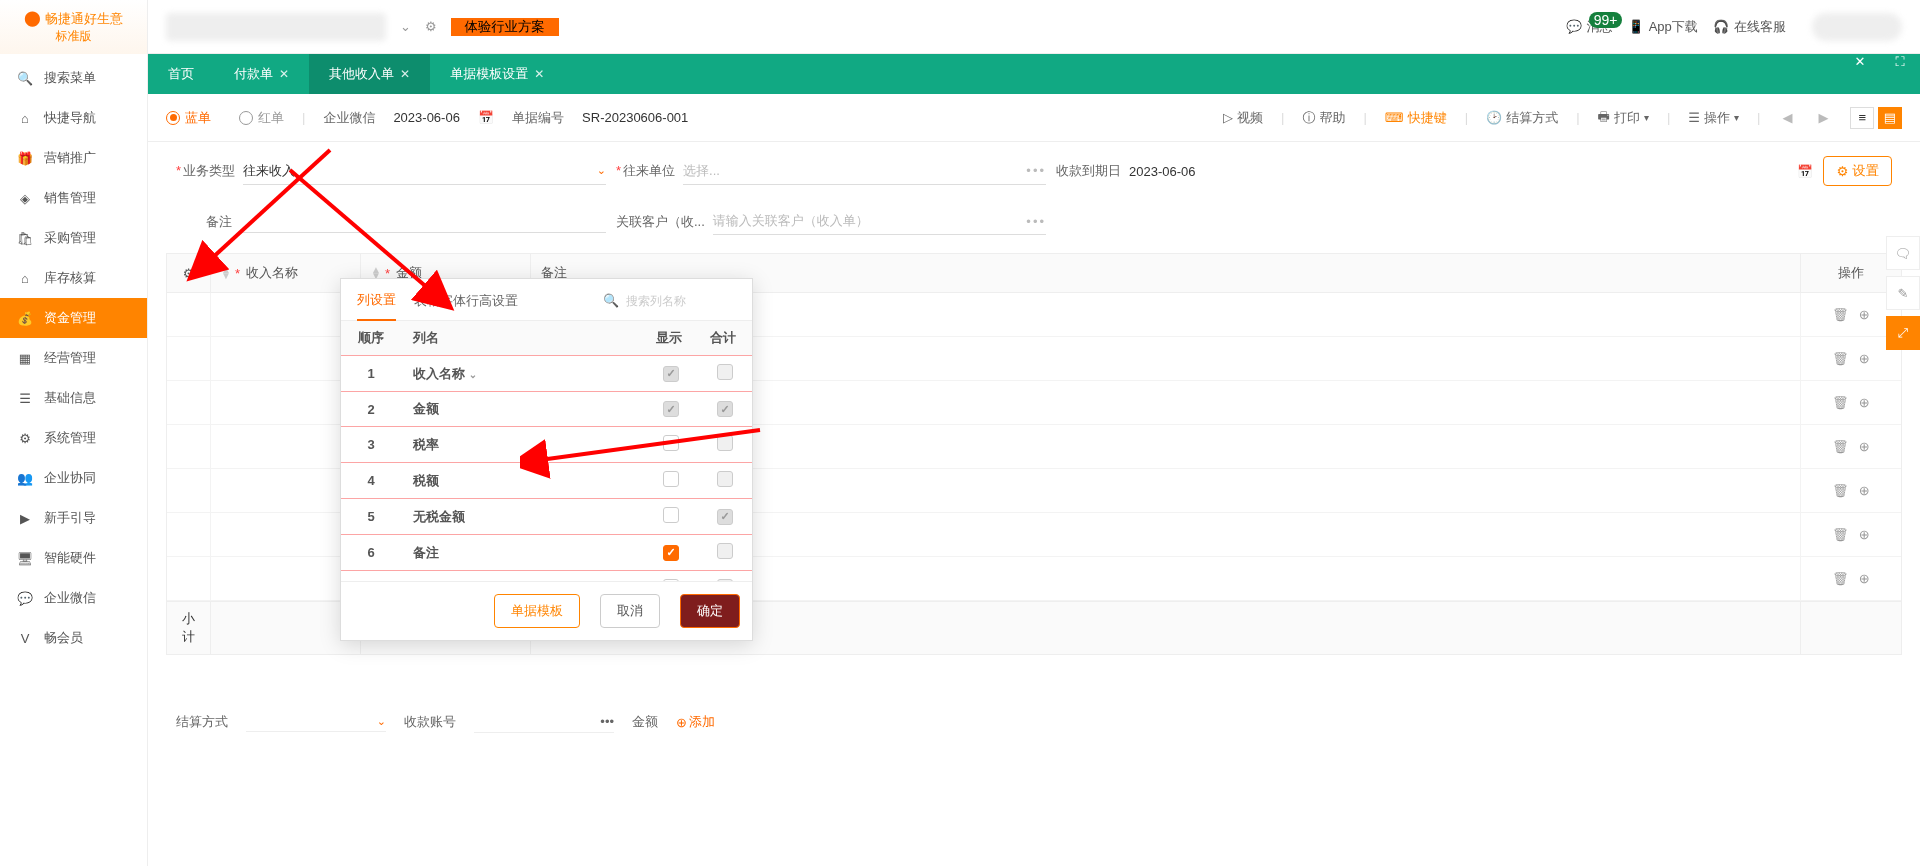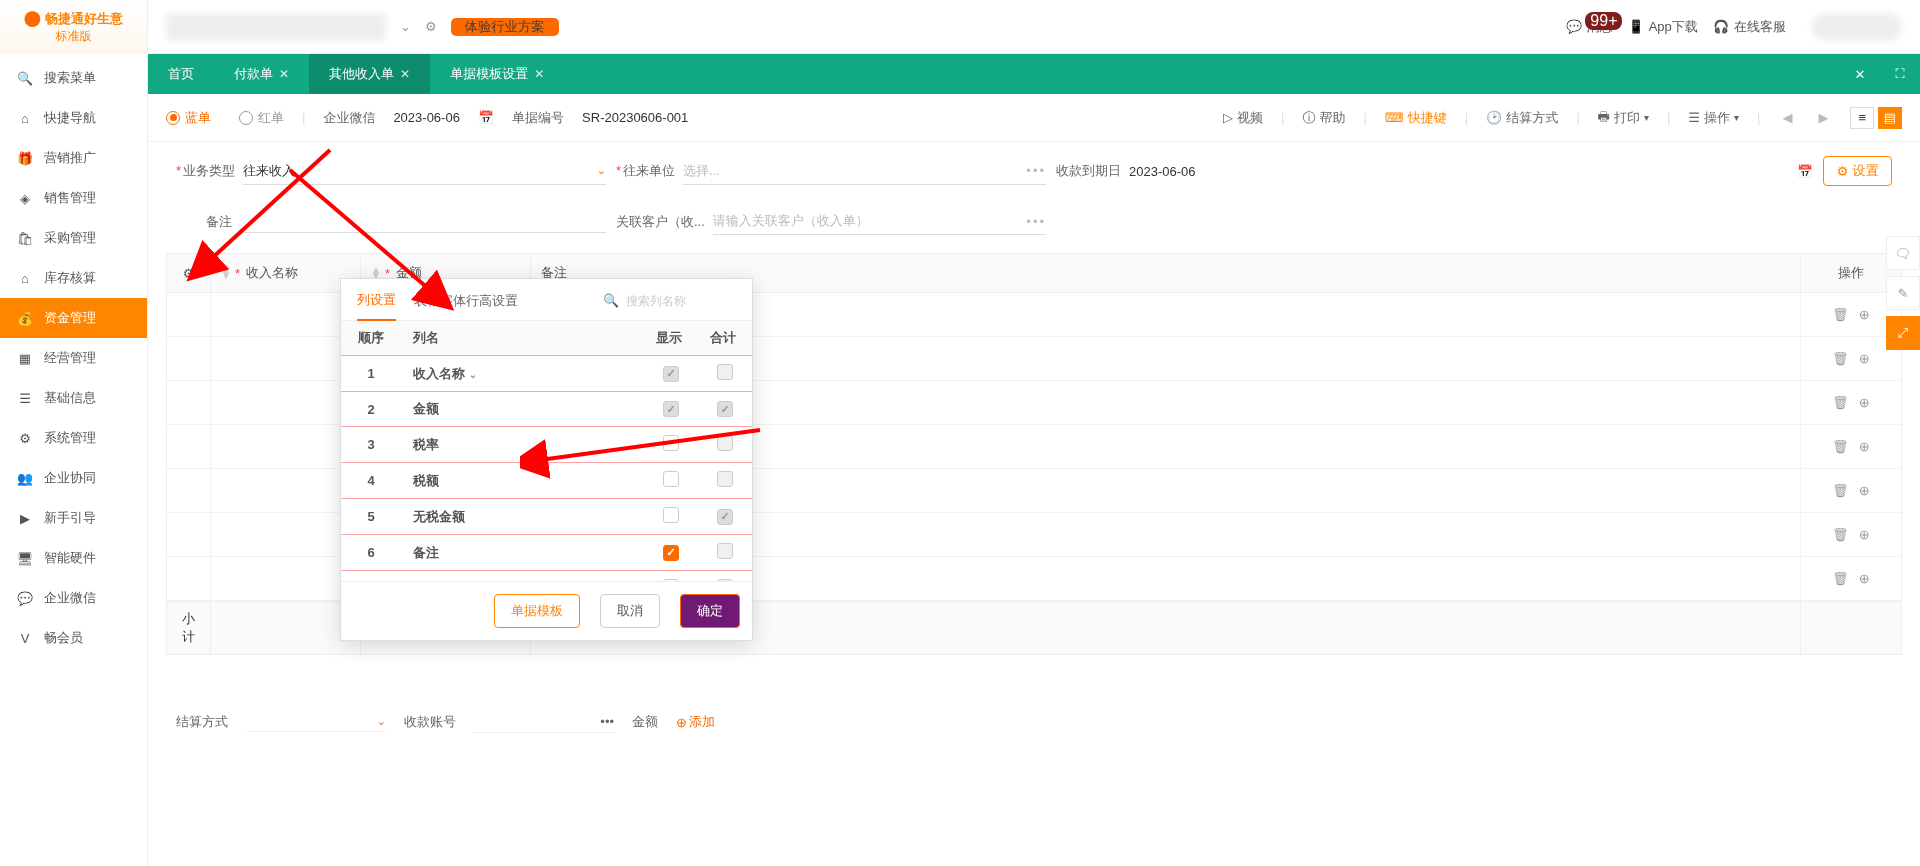--- a/index.html
+++ b/index.html
@@ -1,40 +1,40 @@
 <!DOCTYPE html>
 <html><head>
 <meta charset="utf-8">
 <style>
 *{margin:0;padding:0;box-sizing:border-box;font-family:"Microsoft YaHei",Arial,sans-serif}
 body{background:#fff;font-size:13px;color:#333;overflow:hidden}
 .app{display:flex;height:866px;width:1920px;position:relative}
 
 .sidebar{width:148px;background:#fff;border-right:1px solid #eee;flex-shrink:0}
 .logo-area{height:54px;display:flex;align-items:center;justify-content:center;flex-direction:column;background:linear-gradient(to bottom,#fff,#fef6ed)}
-.logo{color:#ff8400;font-size:13px;font-weight:bold}
+.logo{color:#ff8400;font-size:13px;font-weight:normal}
 .logo-sub{color:#ff8400;font-size:12px}
 .side-menu{padding-top:4px}
 .side-item{display:flex;align-items:center;padding:11px 16px;cursor:pointer;color:#555}
 .side-item.active{background:#ff8400;color:#fff}
 .side-item .icn{width:18px;height:18px;margin-right:10px;display:inline-flex;align-items:center;justify-content:center}
 
 .main{flex:1;display:flex;flex-direction:column;min-width:0}
 .topbar{height:54px;display:flex;align-items:center;padding:0 18px;border-bottom:1px solid #eee}
 .topbar .blur-left{width:220px;height:28px;background:#eee;filter:blur(3px);border-radius:4px}
 .topbar .arrdown{margin:0 14px;color:#999}
 .topbar .gear{color:#999;margin-right:14px;cursor:pointer}
-.topbar .primary-btn{background:#ff6a00;color:#404040;border:none;padding:0 14px;border-radius:5px;cursor:pointer}
+.topbar .primary-btn{background:#ff6a00;color:#000000;border:none;padding:0 14px;border-radius:0;cursor:pointer}
 .topbar .spacer{flex:1}
 .topbar .right-icons{display:flex;align-items:center;gap:16px;color:#555}
 .right-item{display:flex;align-items:center;gap:4px;cursor:pointer;position:relative}
-.badge{position:absolute;top:-6px;right:-10px;background:#7f1d1d;color:#fff;font-size:16px;padding:0 5px;border-radius:8px}
+.badge{position:absolute;top:-6px;right:-10px;background:#15803d;color:#fff;font-size:14px;padding:0 5px;border-radius:8px}
 .blur-right{width:90px;height:28px;background:#eee;filter:blur(3px);border-radius:14px;margin-left:10px}
 
-.tabs{background:#11a983;height:40px;display:flex;align-items:center;color:#fff}
+.tabs{background:#11a983;height:40px;display:flex;color:#fff}
 .tab{padding:0 20px;height:40px;display:flex;align-items:center;cursor:pointer;gap:6px}
 .tab.active{background:#0d8d6d}
 .tab .close{font-size:12px;opacity:.85}
 .tabs .tabspacer{flex:1}
 .tabs .tab-act{width:40px;text-align:center;cursor:pointer}
 
 .toolbar{background:#fff;border-bottom:1px solid #eee;height:48px;display:flex;align-items:center;padding:0 18px;gap:18px}
 .radio-pair{display:flex;align-items:center;gap:28px}
 .radio{display:flex;align-items:center;gap:5px;cursor:pointer;color:#999}
 .radio.checked{color:#ff6a00}
@@ -104,21 +104,21 @@
 .chk.checked-dis{background:#ddd;border-color:#ccc}
 .chk.checked-dis::after{content:"✓";color:#999;font-size:11px}
 .chk.checked{background:#ff6a00;border-color:#ff6a00}
 .chk.checked::after{content:"✓";color:#fff;font-size:11px}
 .pop-table td.cbcol{text-align:center;width:54px}
 .pop-scroll{max-height:260px;overflow:auto}
 .pop-foot{display:flex;justify-content:flex-end;gap:20px;padding:12px;border-top:1px solid #eee}
 .btn{padding:7px 16px;border-radius:4px;cursor:pointer;font-size:13px}
 .btn.outline{border:1px solid #ff8400;color:#ff8400;background:#fff}
 .btn.plain{border:1px solid #ccc;color:#555;background:#fff}
-.btn.primary{border:1px solid #ff6a00;color:#fff;background:#701a75}
+.btn.primary{border:1px solid #ff6a00;color:#fff;background:#7f1d1d}
 
 .arrow{position:absolute;z-index:100;pointer-events:none}
 
 .right-tools{position:absolute;right:0;top:236px;display:flex;flex-direction:column;gap:6px}
 .rt{width:34px;height:34px;background:#fff;border:1px solid #eee;display:flex;align-items:center;justify-content:center;color:#999;cursor:pointer}
 .rt.active{background:#ff8400;color:#fff;border-color:#ff8400}
 
 .settlement{display:flex;align-items:center;gap:18px;padding:16px 28px;color:#666;margin-top:40px}
 .settlement .inp{border-bottom:1px solid #eee;min-width:140px;padding:3px 0;display:inline-flex;justify-content:space-between;align-items:center}
 .add-link{color:#ff6a00;cursor:pointer;display:flex;align-items:center;gap:2px}

